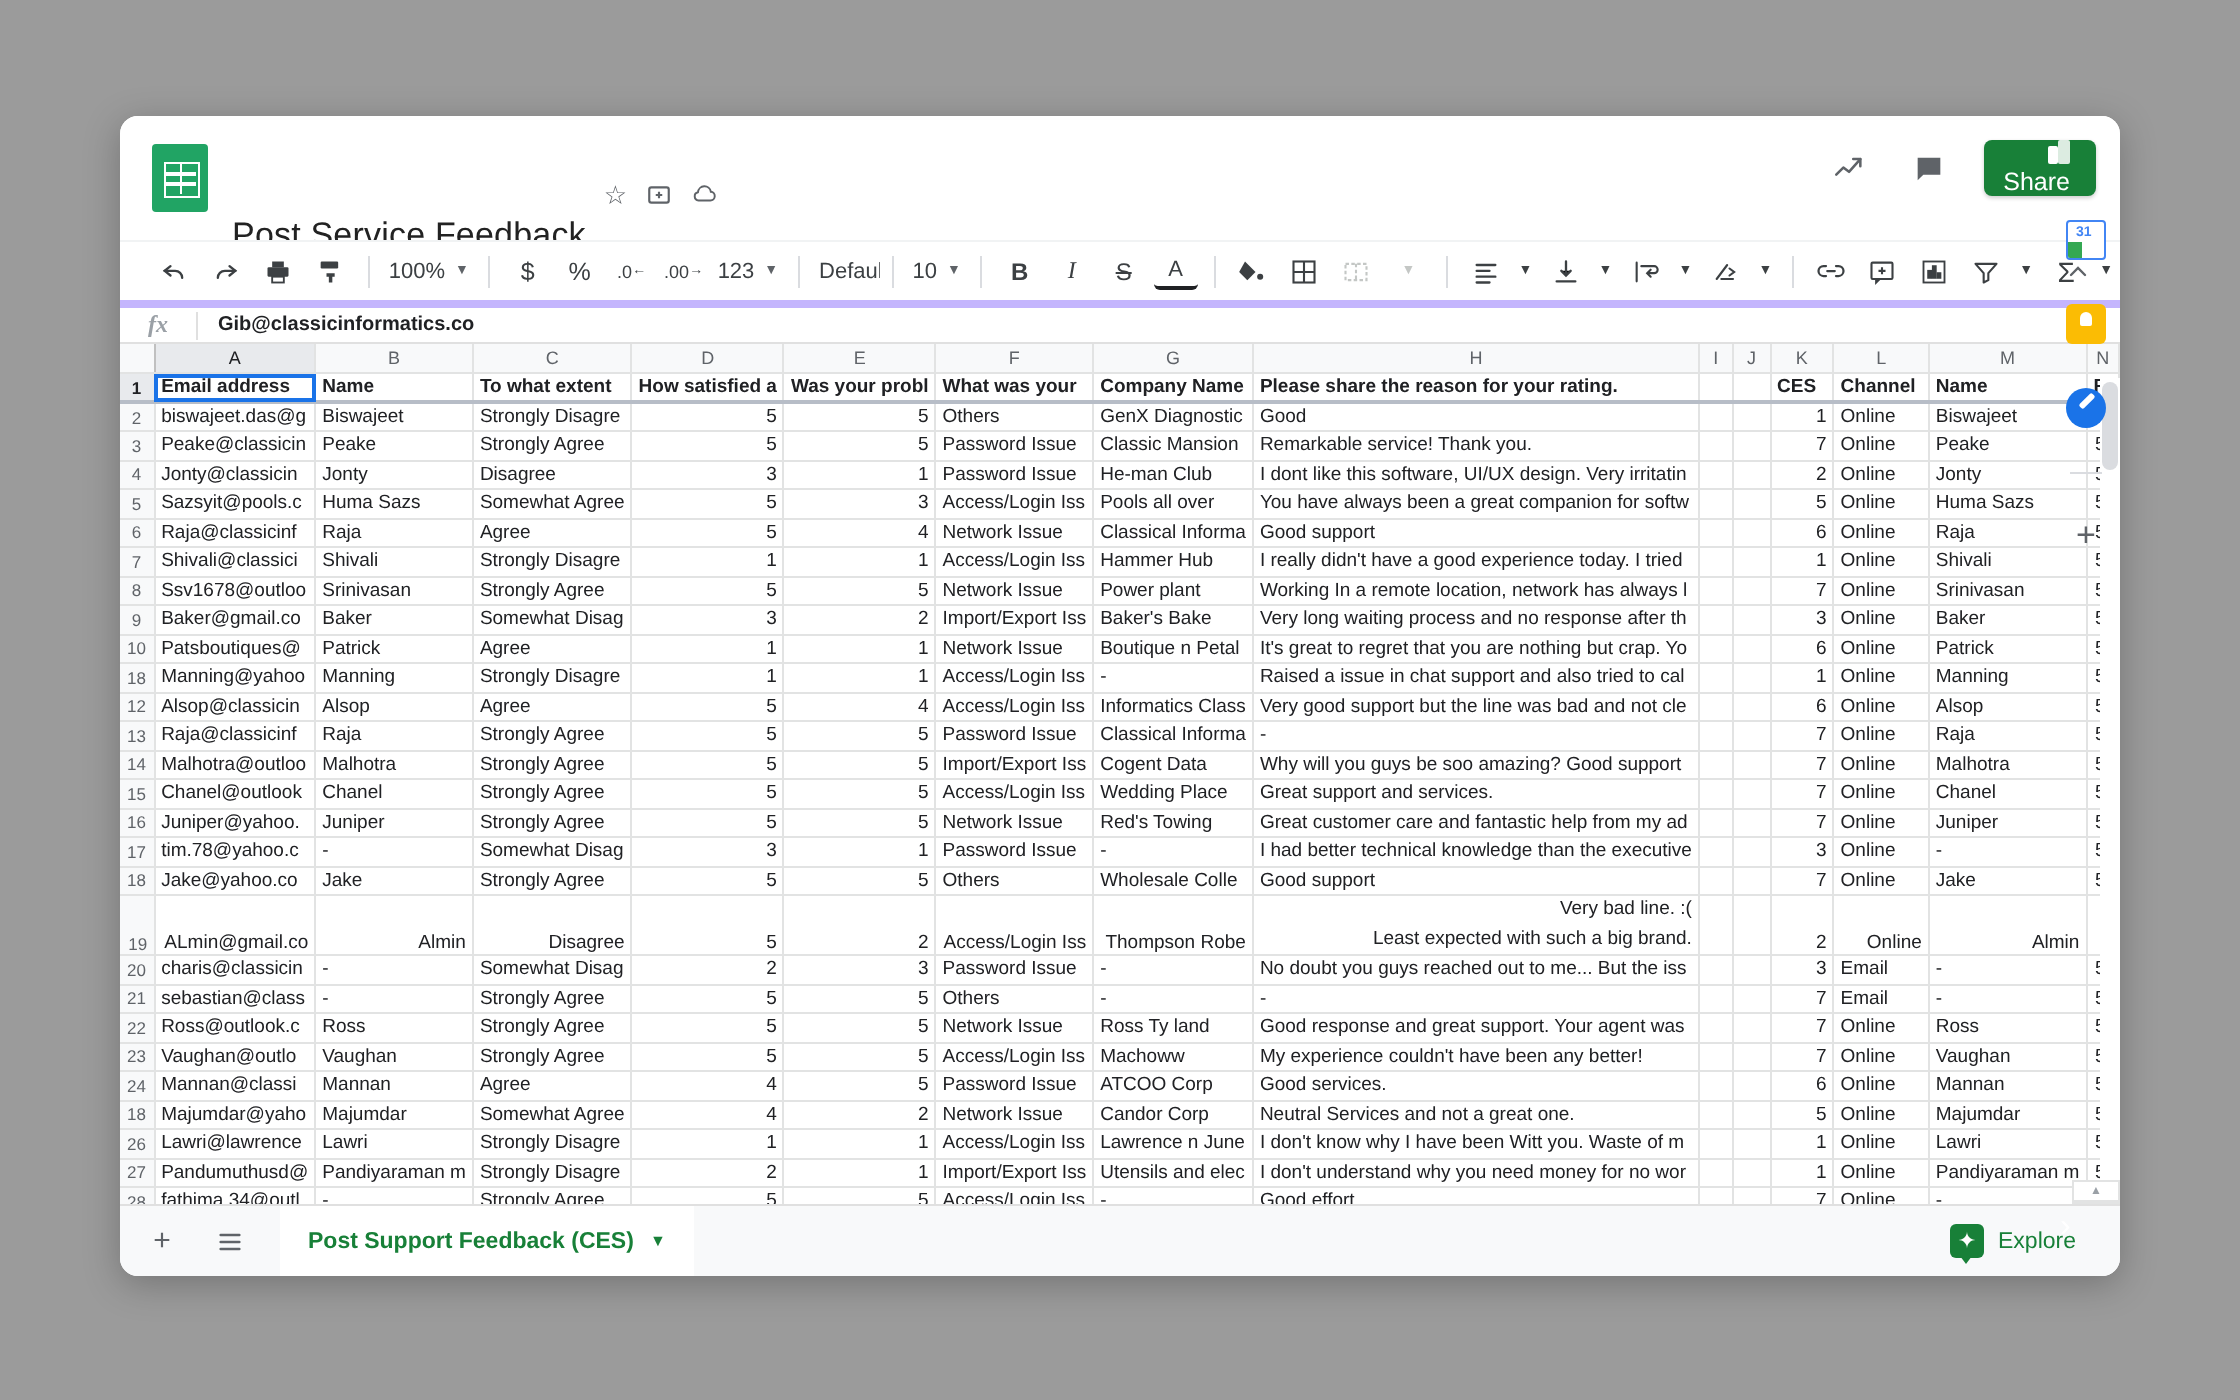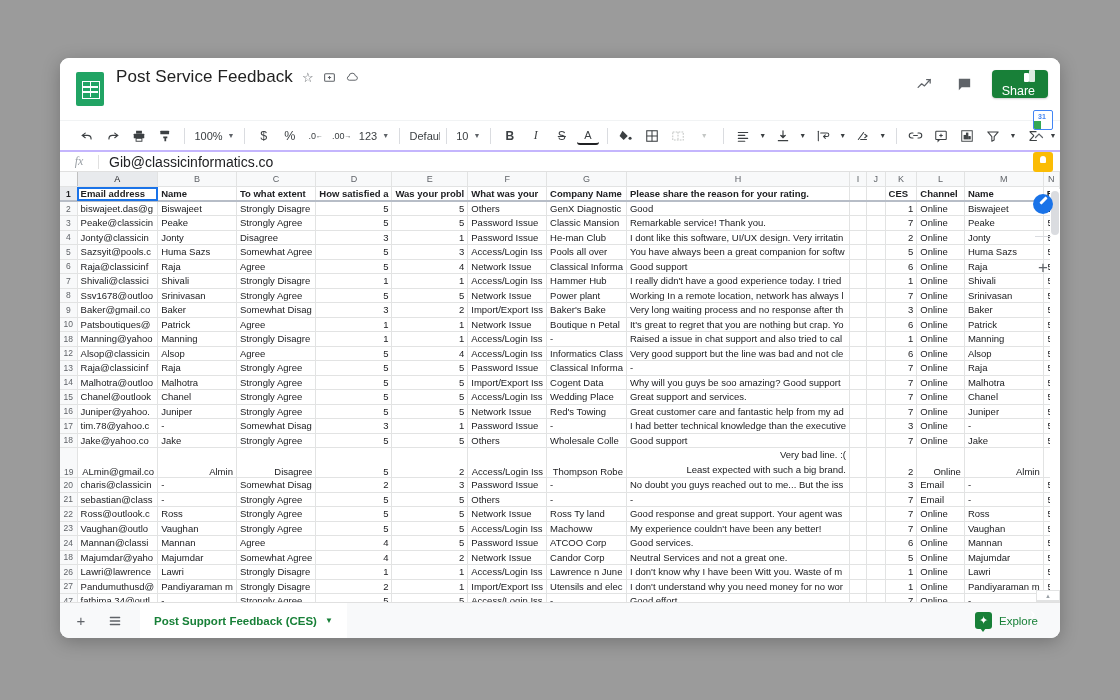--- a/index.html
+++ b/index.html
@@ -47,21 +47,21 @@
   }
   .logo-vline {
     position: absolute; left: 13.5px; top: 9px;
     width: 1.6px; height: 16px; background: #fff; z-index:2;
   }
   .doc-title-row {
     position: absolute; left: 56px; top: 9px;
     display: flex; align-items: center; gap: 9px;
   }
   .doc-title {
-    font-size: 17px; color: #222; letter-spacing: 0.1px;
+    font-size: 17px; color: #222; letter-spacing: 0.1px; margin-top: 41px;
   }
   .ticon { color: #5f6368; font-size: 13px; cursor: pointer; line-height: 1; }
   .menubar {
     position: absolute; left: 56px; top: 34px;
     display: flex; align-items: center; gap: 0px;
   }
   .menu-item {
     font-size: 11.5px; color: #222; padding: 2px 7px; cursor: pointer;
     border-radius: 3px;
   }
@@ -118,26 +118,27 @@
   .font-box { width:74px; justify-content:space-between; overflow:hidden; white-space:nowrap; }
   .size-box { width:44px; justify-content:space-between; }
   .collapse-btn {
     position:absolute; right:10px; top:4px;
     width:22px;height:22px;display:flex;align-items:center;justify-content:center;
     color:#5f6368;font-size:11px;cursor:pointer;border-radius:50%;
   }
   
   .formula-bar {
     height: 22px; display:flex; align-items:center;
-    border-top:2px solid #c4b5fd; border-bottom:1px solid #e0e0e0;
+    border-top:4px solid #c4b5fd; border-bottom:1px solid #e0e0e0;
     background:#fff;
+    font-weight:bold;
   }
   .fx { width:38px; text-align:center; font-style:italic; font-family:"Liberation Serif",serif; font-size:12px; color:#9aa0a6;}
   .fx-sep{width:1px;height:14px;background:#e0e0e0;}
-  .formula-val{ padding-left:10px; font-size:14px; color:#202124;}
+  .formula-val{ padding-left:10px; font-size:10px; color:#202124;}
   
   .grid-wrap {
     position: relative;
     height: 440px;
     overflow: hidden;
     background: #fff;
   }
   table.sheet {
     border-collapse: collapse;
     table-layout: fixed;
@@ -957,21 +958,21 @@
             <td>Utensils and elec</td>
             <td>I don't understand why you need money for no wor</td>
             <td></td>
             <td></td>
             <td class="num">1</td>
             <td>Online</td>
             <td>Pandiyaraman m</td>
             <td class="num">5(</td>
           </tr>
           <tr>
-            <td class="rownum">47</td>
+            <td class="rownum">28</td>
             <td>fathima.34@outl</td>
             <td>-</td>
             <td>Strongly Agree</td>
             <td class="num">5</td>
             <td class="num">5</td>
             <td>Access/Login Iss</td>
             <td>-</td>
             <td>Good effort.</td>
             <td></td>
             <td></td>

